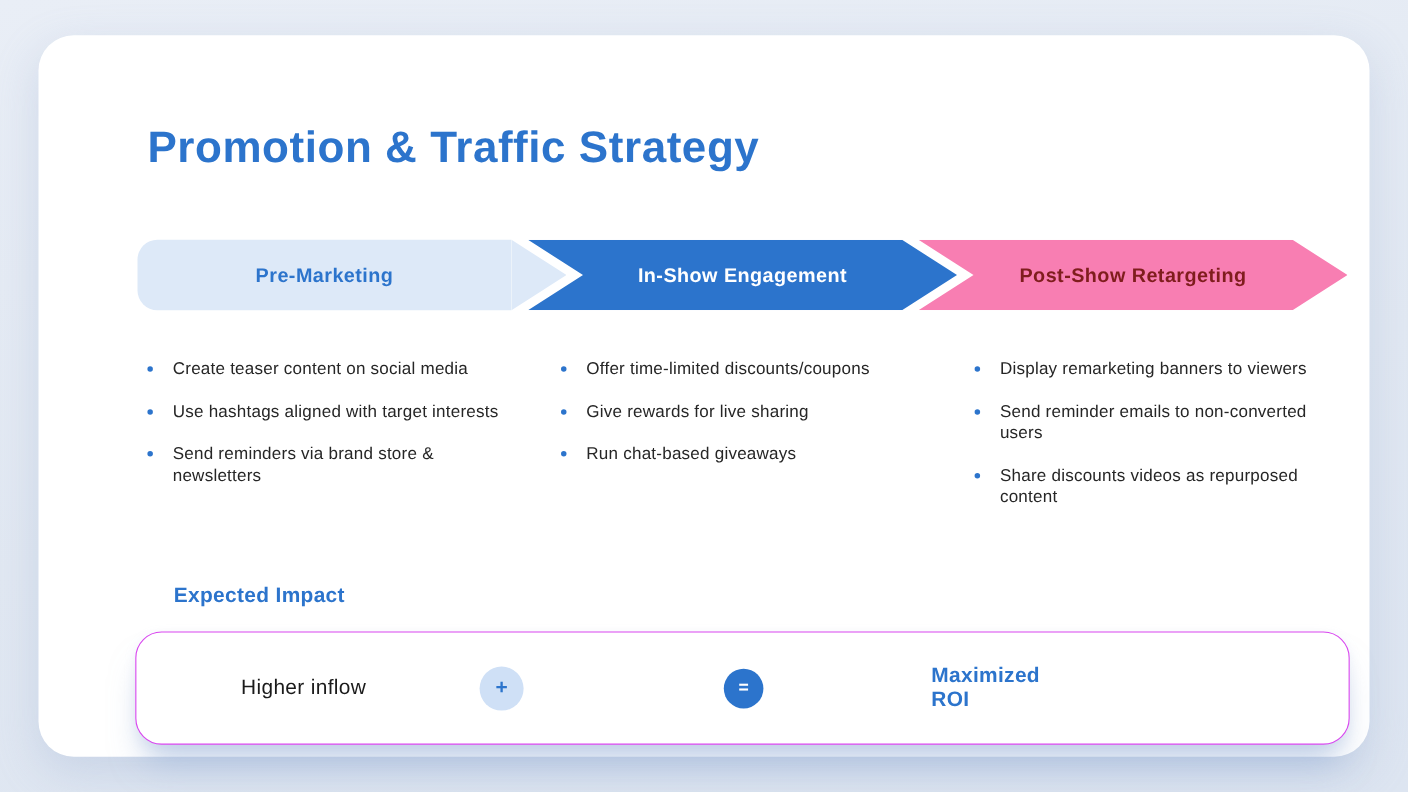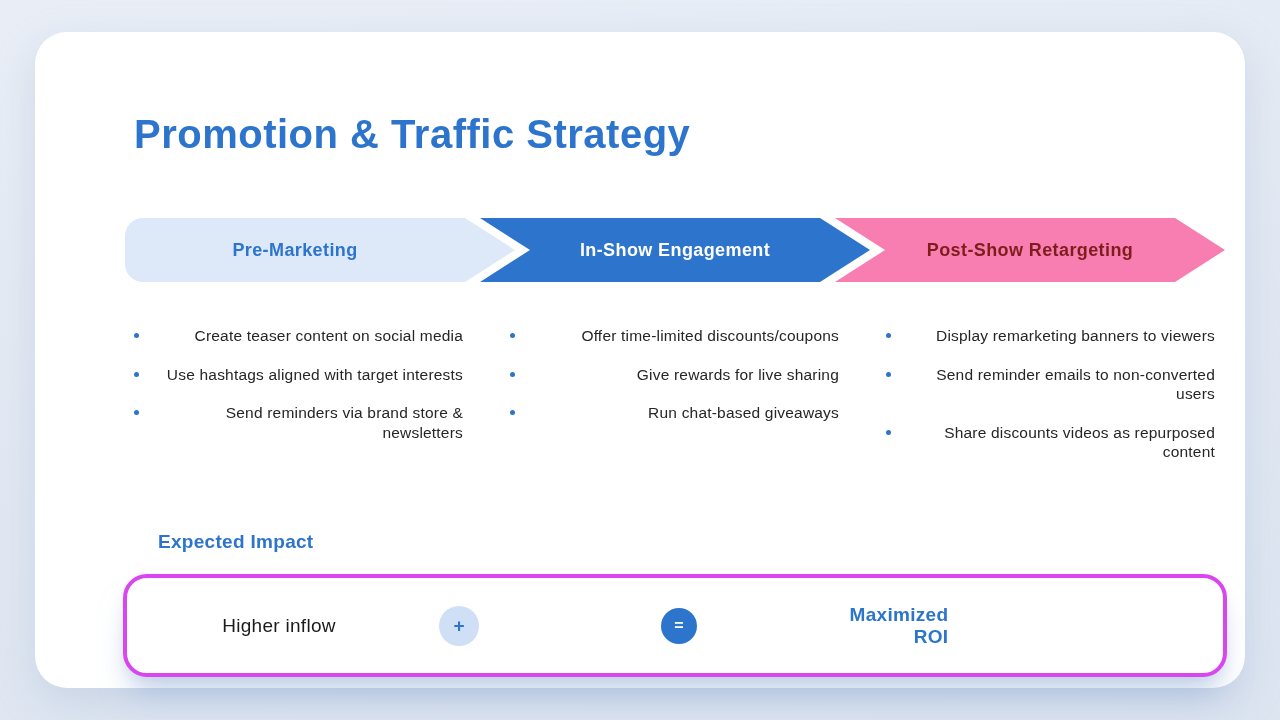--- a/index.html
+++ b/index.html
@@ -15,21 +15,20 @@
     font-family: "Liberation Sans", "DejaVu Sans", sans-serif;
   }
   body {
     background: linear-gradient(170deg, #e9eef6 0%, #e1e8f2 55%, #dde5f1 100%);
     position: relative;
   }
   .slide-card {
     position: absolute; left: 35px; top: 32px; width: 1210px; height: 656px;
     background: #ffffff; border-radius: 32px;
     box-shadow: 0 14px 40px rgba(150,170,205,0.30);
-    text-align: right;
   }
   .slide-title {
     position: absolute; left: 99px; top: 80px;
     font-size: 40px; font-weight: bold; letter-spacing: 0.5px;
     color: var(--accent-blue);
   }
   
   .arrows { position: absolute; left: 90px; top: 186px; width: 1100px; height: 64px; }
   .arrow { position: absolute; top: 0; height: 64px; }
   .arrow-label {
@@ -73,21 +72,21 @@
   }
   
   .impact-heading {
     position: absolute; left: 99px; top: 499px;
     font-size: 19px; font-weight: 600; letter-spacing: 0.3px;
     color: var(--accent-blue);
     margin-left: 24px;
   }
   .impact-card {
     position: absolute; left: 88px; top: 542px; width: 1104px; height: 103px;
-    background: #ffffff; border-radius: 24px; border: 4px solid #d946ef;
+    background: #ffffff; border-radius: 24px; border: 1px solid #d946ef;
     box-shadow: 0 24px 30px -8px rgba(150,175,215,0.55), 0 4px 10px rgba(170,190,220,0.18);
     display: grid; grid-template-columns: 304px 56px 384px 56px 304px;
     align-items: center; justify-items: center;
   }
   .impact-text {
     font-size: 19px; font-weight: 500; letter-spacing: 0.3px; color: #1b1b1b;
   }
   .impact-roi { color: var(--accent-blue); font-weight: 600; }
   .op-circle {
     display: flex; align-items: center; justify-content: center;

